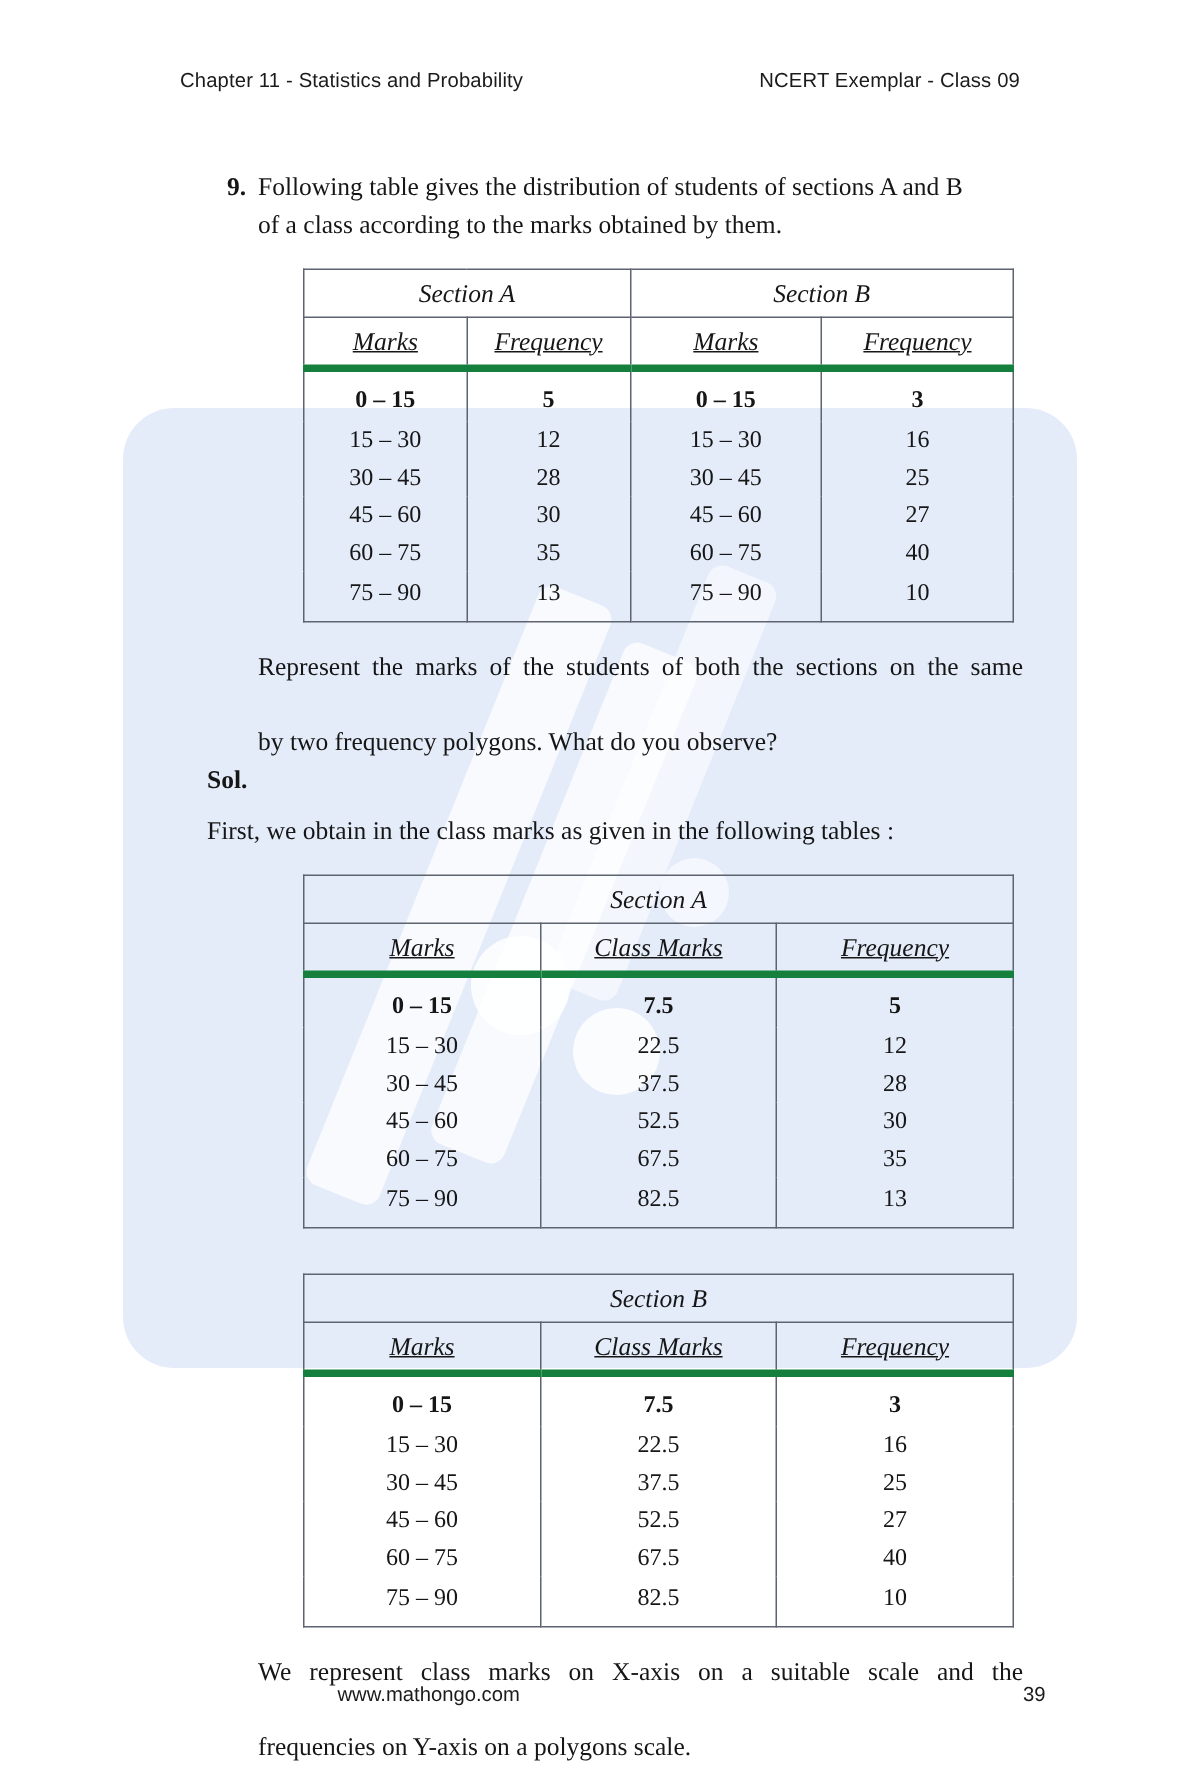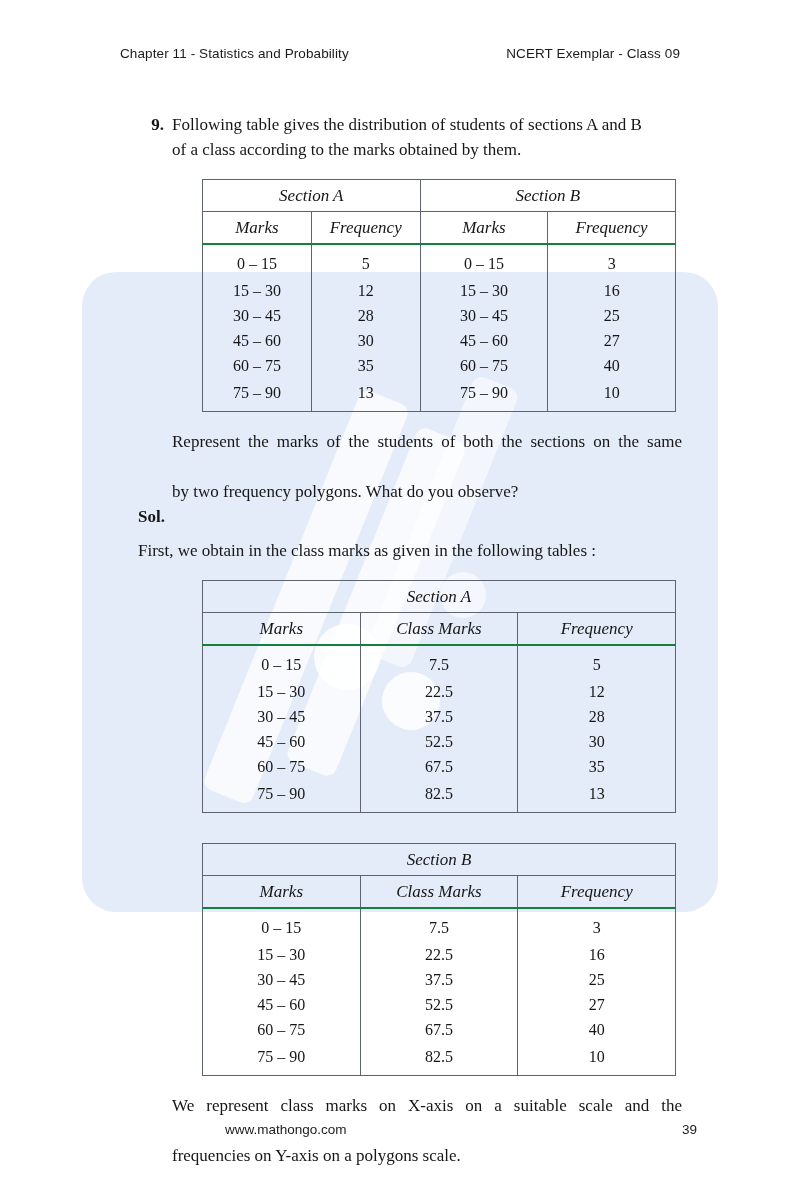--- a/index.html
+++ b/index.html
@@ -173,28 +173,29 @@
   }
   table.mtable td.sect {
     height: 31px;
     font-style: italic;
     font-size: 17px;
   }
   table.mtable td.hdr {
     height: 31px;
     font-style: italic;
     font-size: 17px;
+    text-decoration: underline;
   }
   table.mtable td.data {
     border-left: 1px solid #5d6470;
     border-right: 1px solid #5d6470;
     border-top: none;
     border-bottom: none;
   }
-  table.mtable tr.firstdata td.data { border-top: 2px solid #15803d; }
+  table.mtable tr.firstdata td.data { border-top: 5px solid #15803d; font-weight: bold; }
   table.mtable tr.lastdata  td.data { border-bottom: 1px solid #5d6470; }
   table.mtable tr.firstdata td.data { padding-top: 4px; height: 29px; }
   table.mtable tr.lastdata  td.data { padding-bottom: 4px; height: 29px; }
 
   .tbl-wrap { margin-top: 8px; margin-bottom: 8px; }
 
   .gap-sm { height: 9px; }
   .gap-md { height: 14px; }
 </style>
 </head>

